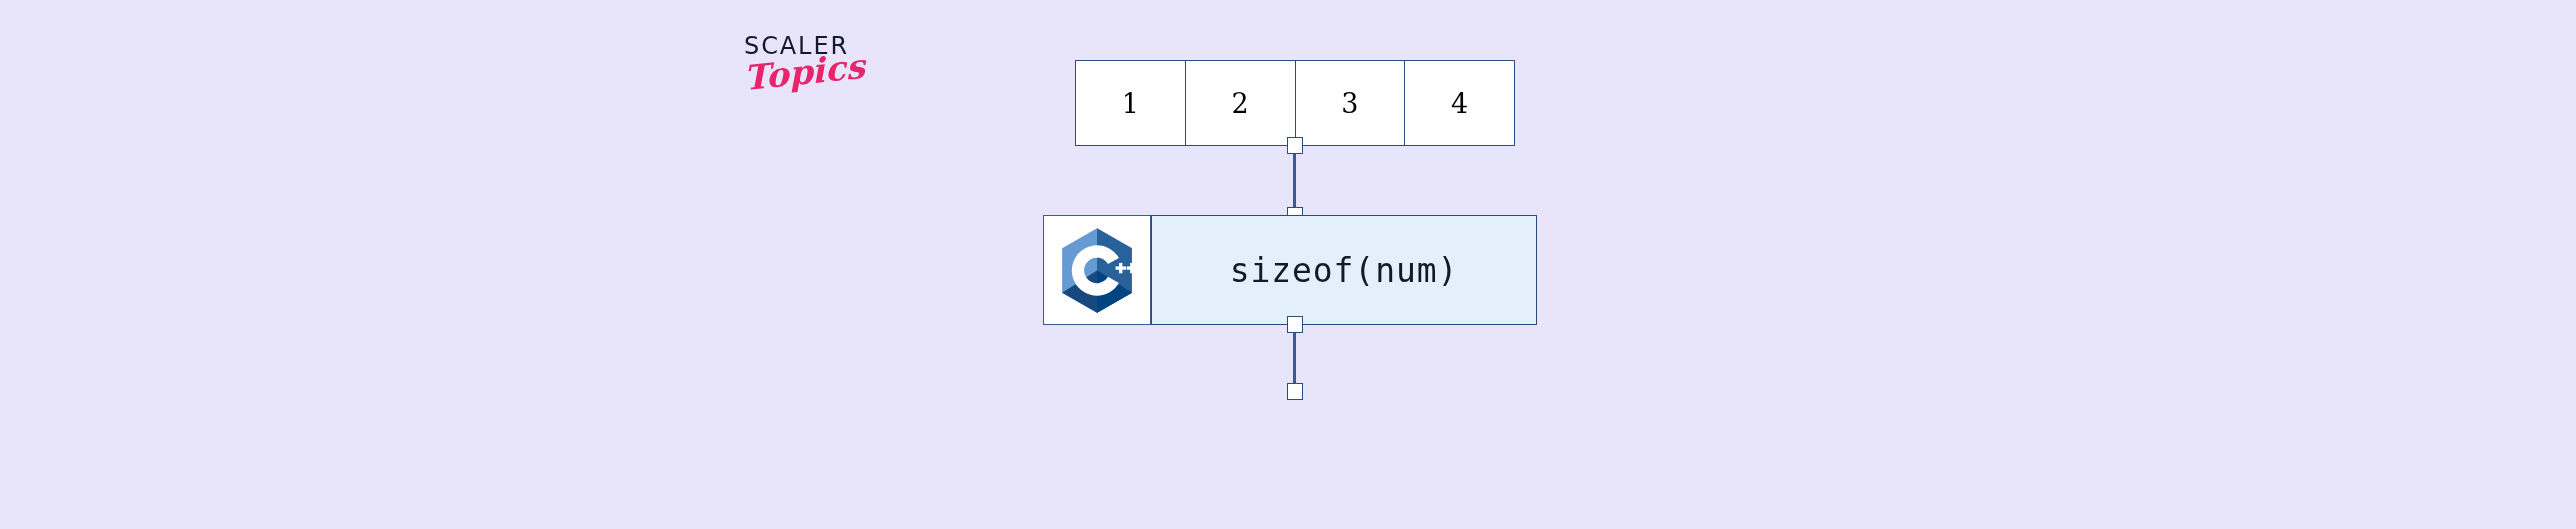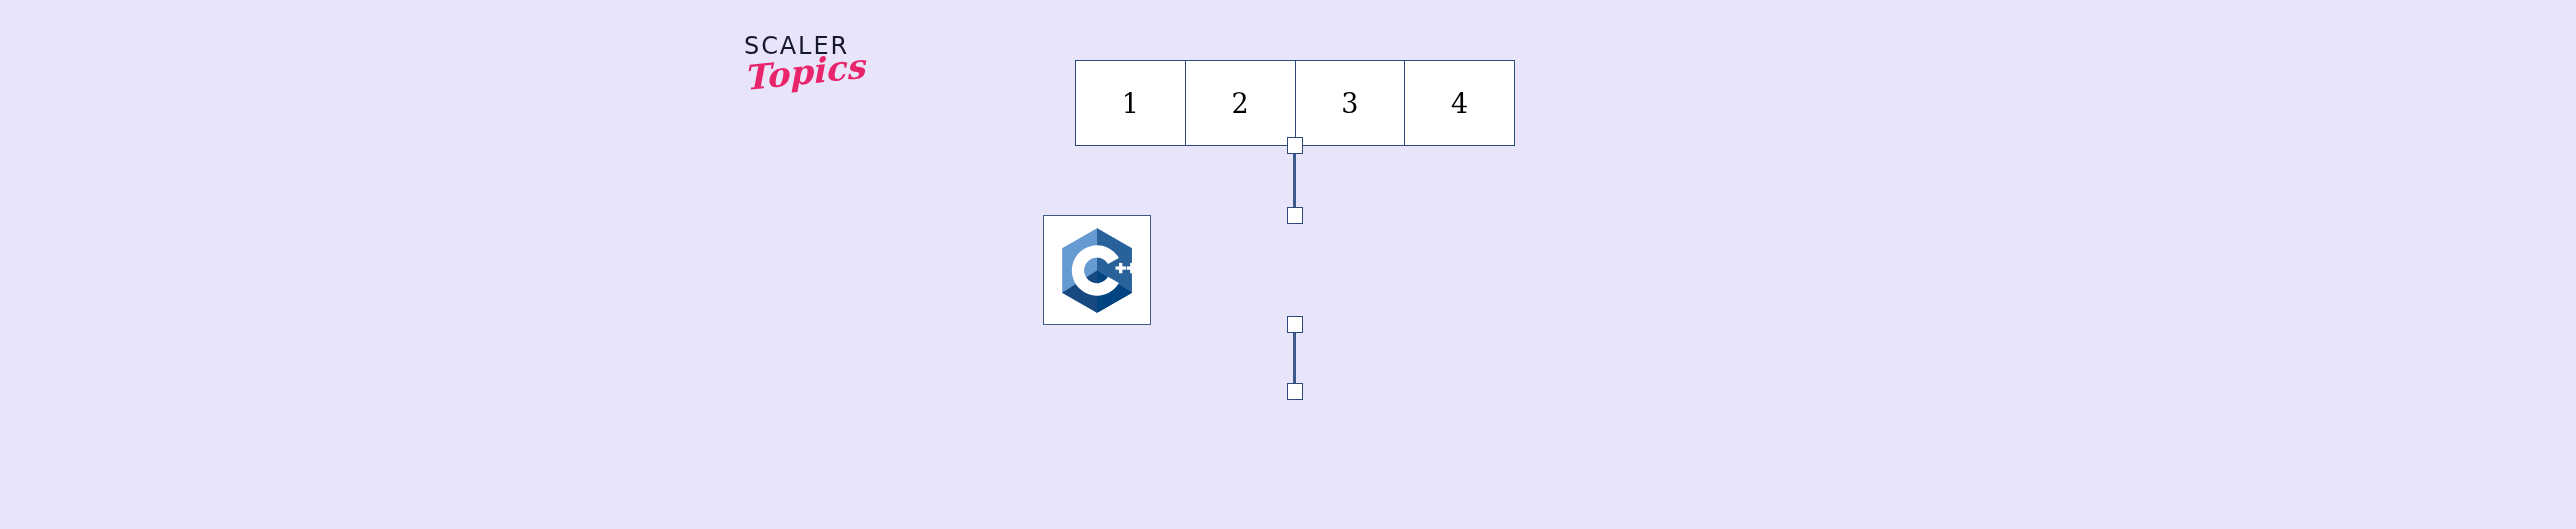--- a/index.html
+++ b/index.html
@@ -196,20 +196,23 @@
                a17.2 17.2 0 1 1 0 -17 L82.5 43
                A34 34 0 0 0 53 26 Z" fill="#ffffff"></path>
 
       <rect x="78" y="54.5" width="14" height="4.5" fill="#ffffff"></rect>
       <rect x="82.7" y="49.8" width="4.5" height="14" fill="#ffffff"></rect>
       <rect x="93" y="54.5" width="14" height="4.5" fill="#ffffff"></rect>
       <rect x="97.7" y="49.8" width="4.5" height="14" fill="#ffffff"></rect>
     </svg>
   </div>
 
+  <div class="box" id="sizeof-box">
+    <span id="sizeof-label">sizeof(num)</span>
+  </div>
 
   <div class="connector" id="connector-2">
     <span class="handle top"></span>
     <span class="handle bottom"></span>
   </div>
 
 
 </div>
 
 

